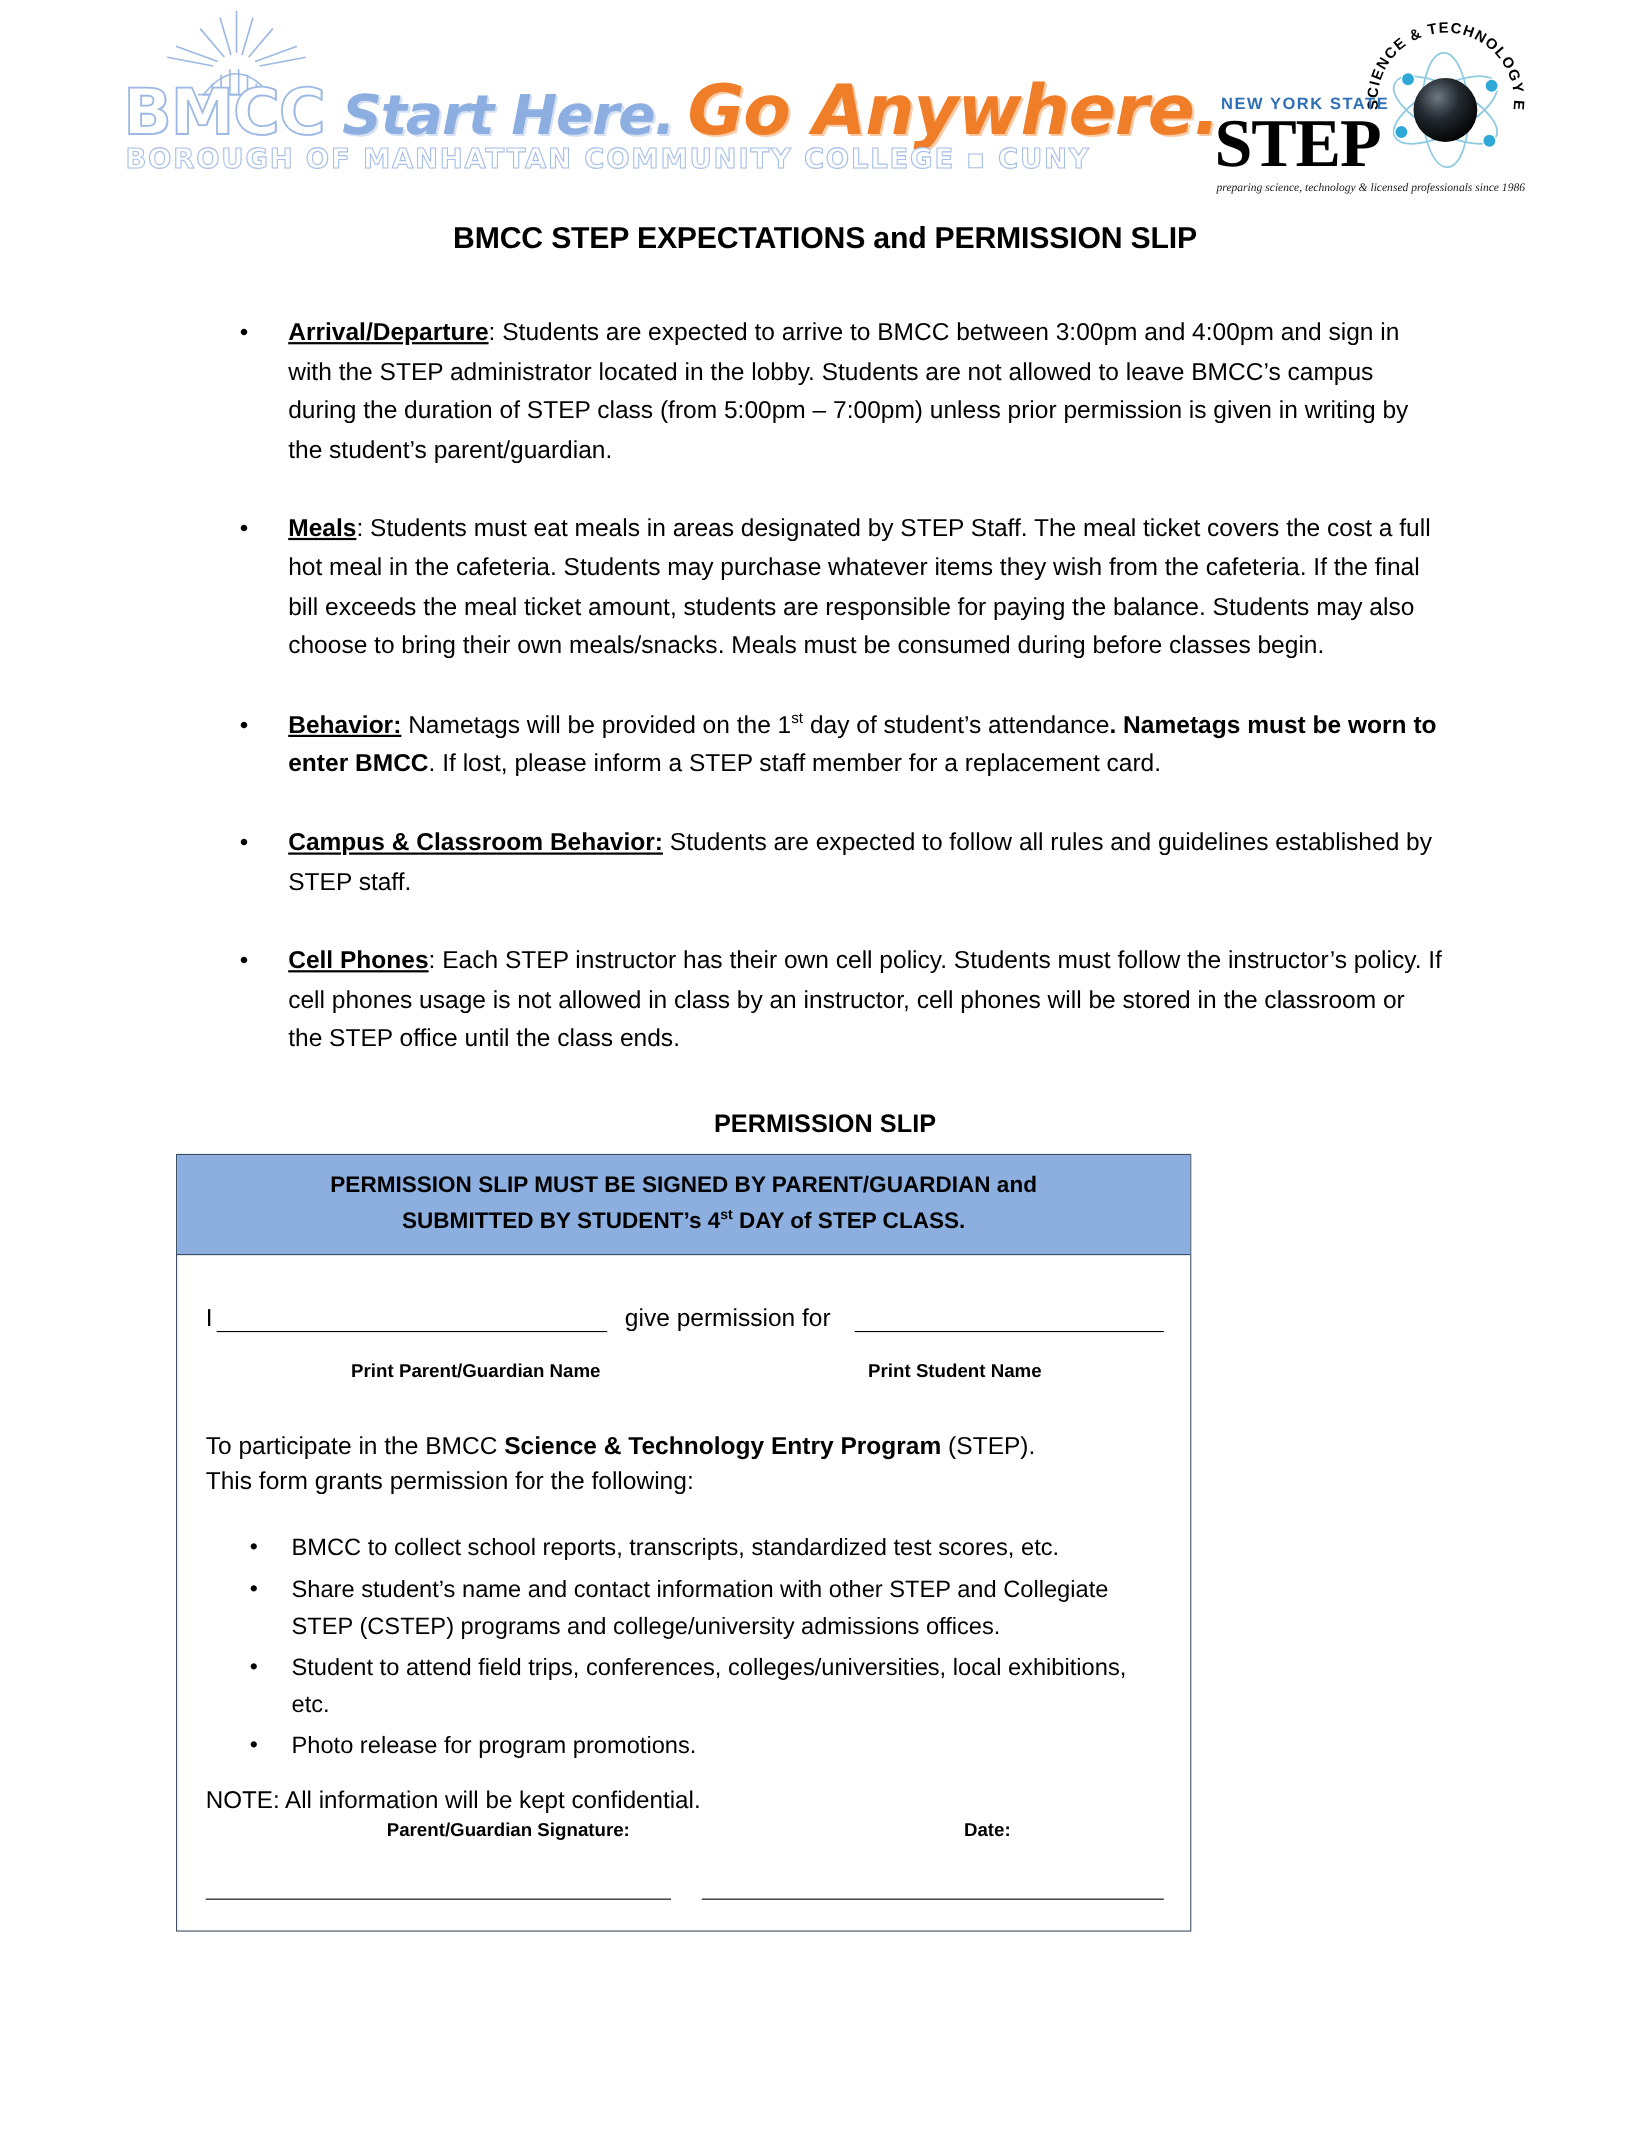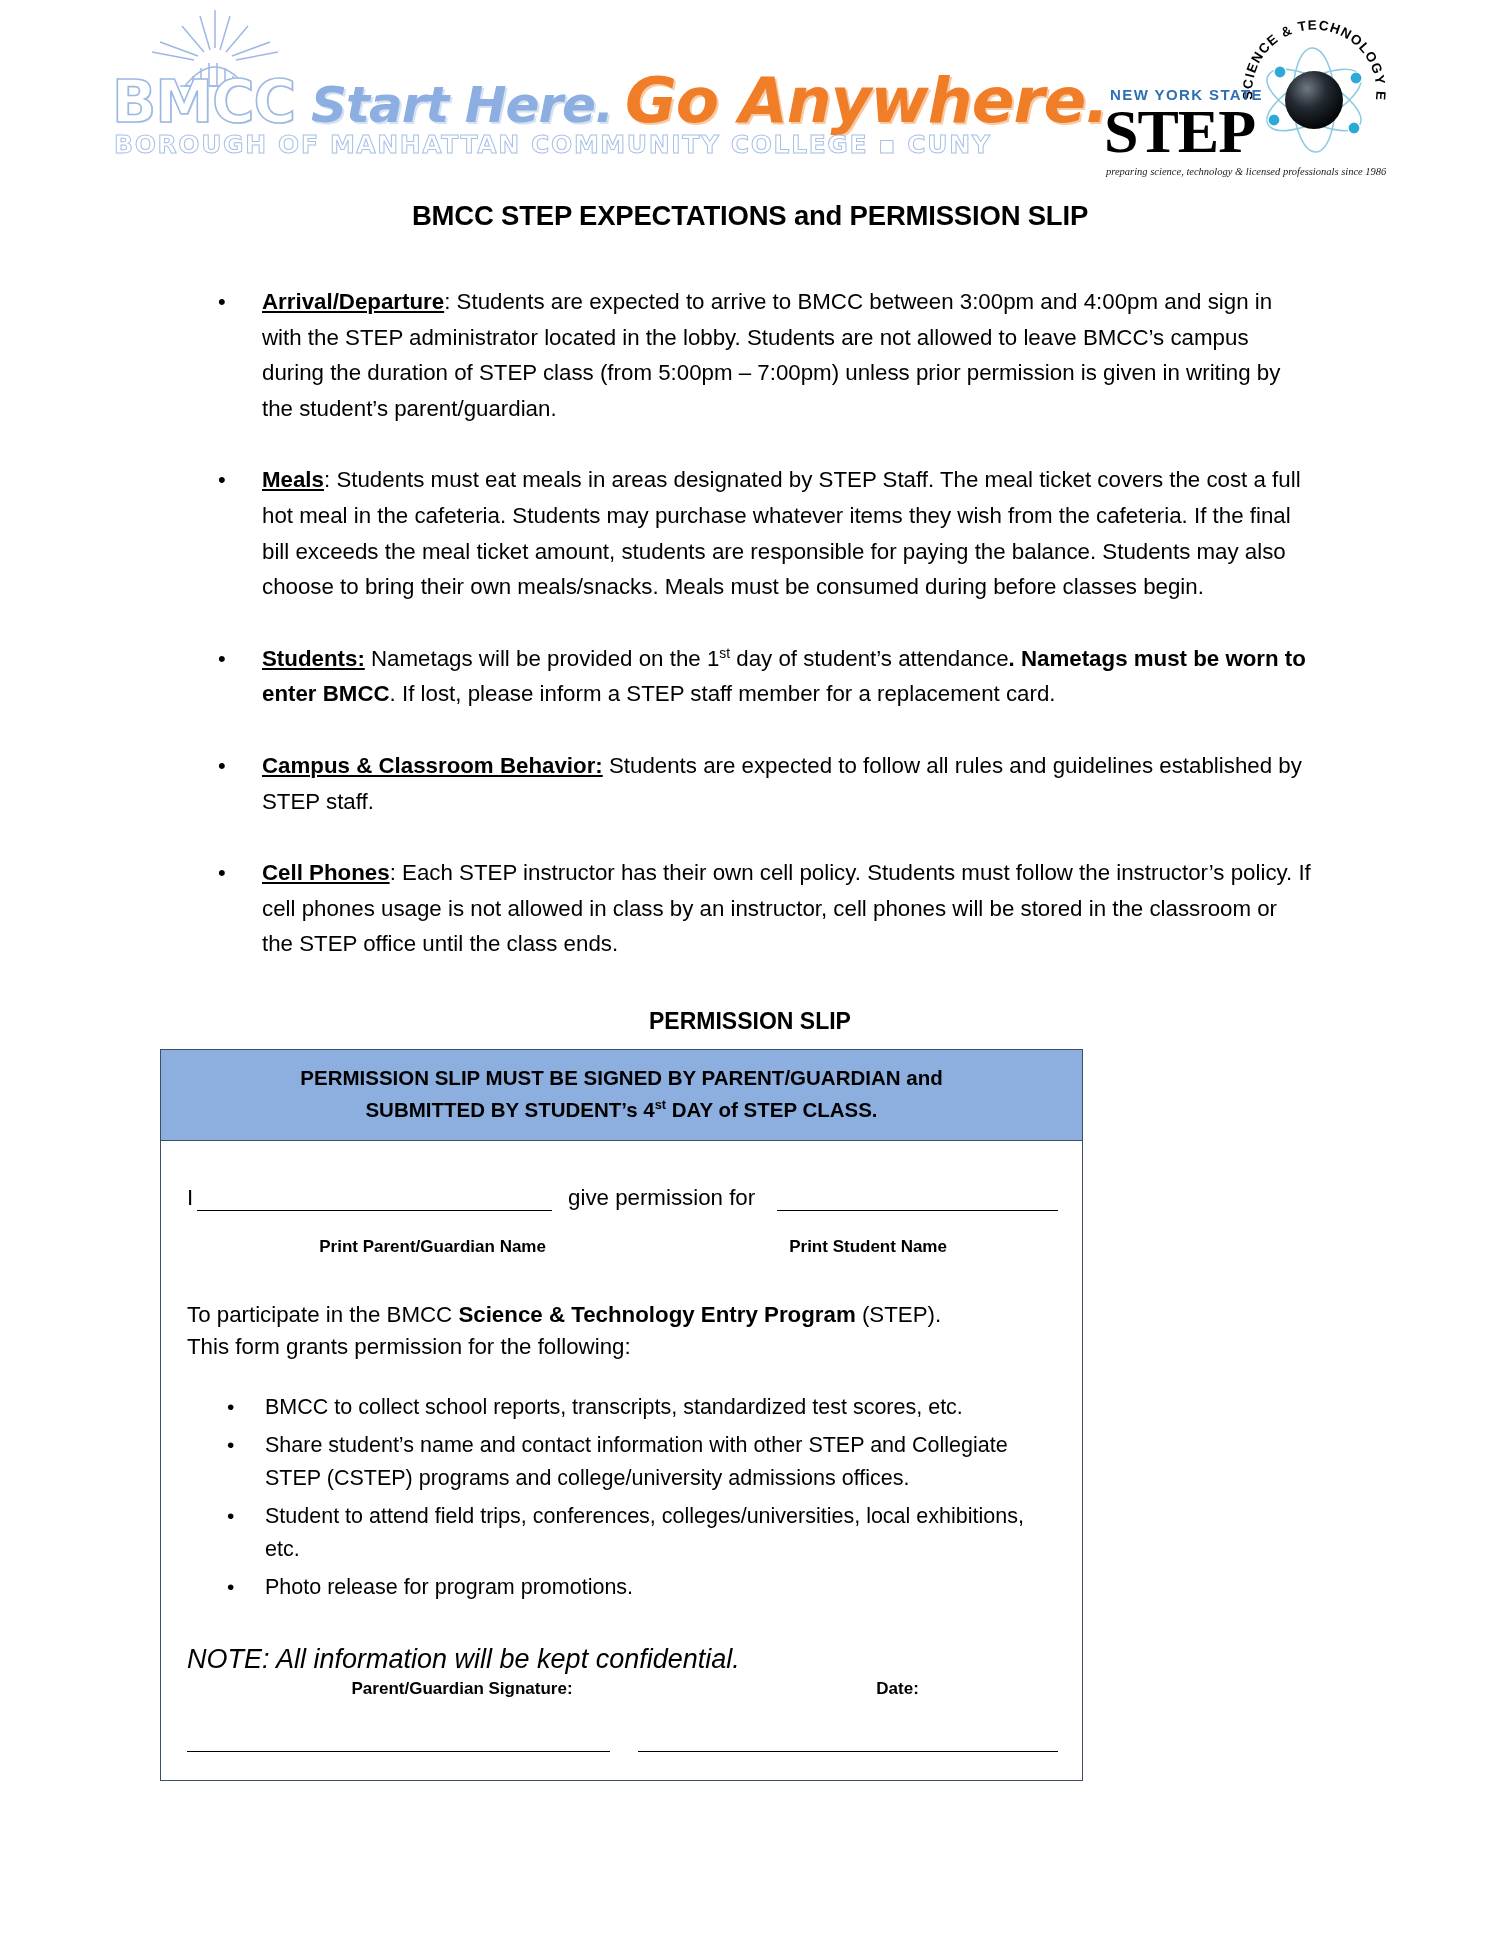--- a/index.html
+++ b/index.html
@@ -257,24 +257,23 @@
   }
   .grant-item .bullet {
     position: absolute;
     left: 48px;
     top: 0;
     font-size: 21px;
     line-height: 32.5px;
   }
 
   .note {
-    font-size: 27px;
-    margin-top: 40px;
-    padding-left: 8px;
-    font-style: italic;
+    font-size: 22px;
+    margin-top: 20px;
+    padding-left: 8px;
   }
 
   .sig-caption-row {
     display: flex;
     font-size: 17px;
     font-weight: 700;
     margin-top: 4px;
     padding-left: 8px;
   }
   .sig-cap-a { width: 600px; text-align: center; }
@@ -375,21 +374,21 @@
       <span class="lead">Arrival/Departure</span><span>:</span><span> Students are expected to arrive to BMCC between 3:00pm and 4:00pm and sign in with the STEP administrator located in the lobby. Students are not allowed to leave BMCC’s campus during the duration of STEP class (from 5:00pm – 7:00pm) unless prior permission is given in writing by the student’s parent/guardian.</span>
     </li>
 
     <li class="expect-item">
       <span class="bullet">•</span>
       <span class="lead">Meals</span><span>:</span><span> Students must eat meals in areas designated by STEP Staff. The meal ticket covers the cost a full hot meal in the cafeteria.  Students may purchase whatever items they wish from the cafeteria.  If the final bill exceeds the meal ticket amount, students are responsible for paying the balance. Students may also choose to bring their own meals/snacks.  Meals must be consumed during before classes begin.</span>
     </li>
 
     <li class="expect-item">
       <span class="bullet">•</span>
-      <span class="lead">Students:</span><span> Nametags will be provided on the 1</span><sup>st</sup><span> day of student’s attendance</span><span class="b">.  Nametags must be worn to enter BMCC</span><span>. If lost, please inform a STEP staff member for a replacement card.</span>
+      <span class="lead">Behavior:</span><span> Nametags will be provided on the 1</span><sup>st</sup><span> day of student’s attendance</span><span class="b">.  Nametags must be worn to enter BMCC</span><span>. If lost, please inform a STEP staff member for a replacement card.</span>
     </li>
 
     <li class="expect-item">
       <span class="bullet">•</span>
       <span class="lead">Campus &amp; Classroom Behavior:</span><span></span><span> Students are expected to follow all rules and guidelines established by STEP staff.</span>
     </li>
 
     <li class="expect-item">
       <span class="bullet">•</span>
       <span class="lead">Cell Phones</span><span>:</span><span> Each STEP instructor has their own cell policy.  Students must follow the instructor’s policy.  If cell phones usage is not allowed in class by an instructor, cell phones will be stored in the classroom or the STEP office until the class ends.</span>

